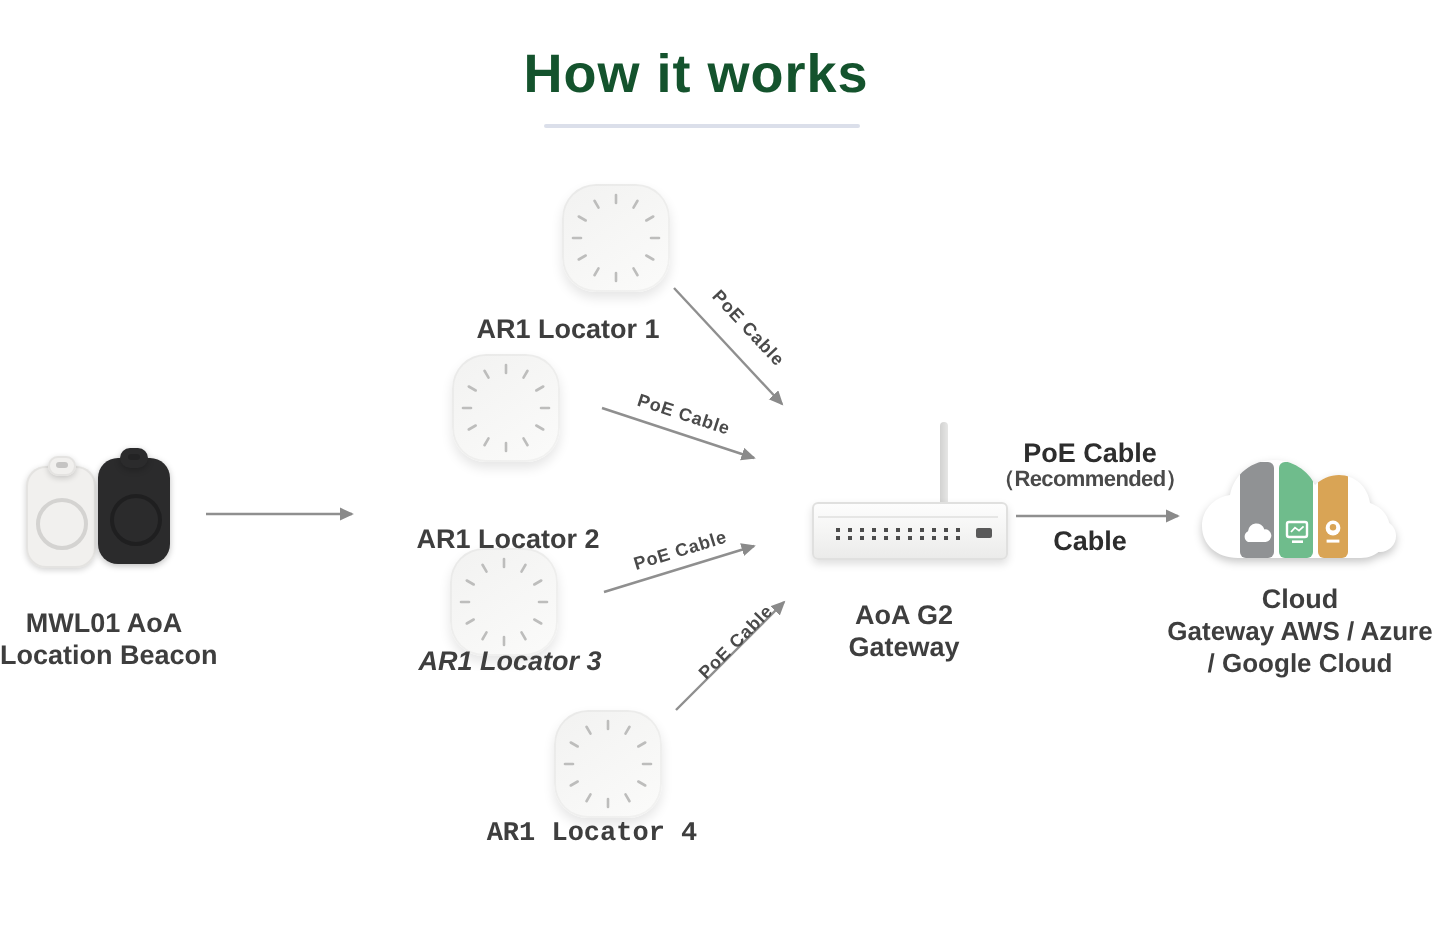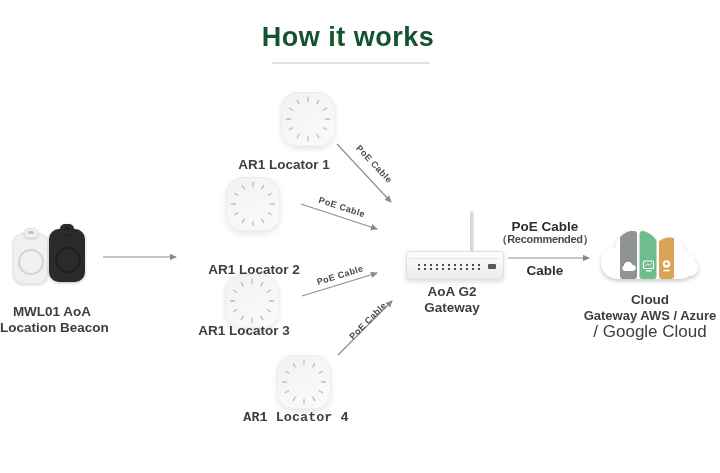--- a/index.html
+++ b/index.html
@@ -168,31 +168,31 @@
         <line x1="18.250000000000007" y1="42.15544456622768" x2="16.250000000000007" y2="45.619546181365436" stroke="#bdbdbc" stroke-width="1.3" stroke-linecap="round"></line>
         <line x1="11.844555433772328" y1="35.75000000000001" x2="8.380453818634575" y2="37.75000000000001" stroke="#bdbdbc" stroke-width="1.3" stroke-linecap="round"></line>
         <line x1="9.5" y1="27.000000000000004" x2="5.5" y2="27.000000000000004" stroke="#bdbdbc" stroke-width="1.3" stroke-linecap="round"></line>
         <line x1="11.844555433772324" y1="18.25" x2="8.380453818634571" y2="16.25" stroke="#bdbdbc" stroke-width="1.3" stroke-linecap="round"></line>
         <line x1="18.249999999999993" y1="11.844555433772328" x2="16.249999999999993" y2="8.380453818634575" stroke="#bdbdbc" stroke-width="1.3" stroke-linecap="round"></line>
       </svg>
     </div>
 
   <div class="lbl" style="left:224px;top:143px;width:120px;margin-top:14px;">AR1 Locator 1</div>
   <div class="lbl" style="left:194px;top:230px;width:120px;margin-top:32px;">AR1 Locator 2</div>
-  <div class="lbl" style="left:184px;top:323px;width:120px;">AR1 Locator 3</div>
+  <div class="lbl" style="left:195px;top:323px;width:120px;font-style:italic;">AR1 Locator 3</div>
   <div class="lbl" style="left:236px;top:410px;width:120px;font-family:Liberation Mono, monospace;">AR1 Locator 4</div>
 
   <div class="antenna"></div>
   <div class="gw-body">
     <div class="gw-ridge"></div>
     <div class="ports-row ports-top"></div>
     <div class="ports-row ports-bot"></div>
     <div class="port-led"></div>
   </div>
-  <div class="lbl" style="left:402px;top:284px;width:100px;">
+  <div class="lbl" style="left:402px;top:300px;width:100px;">
     <div>AoA G2</div>
     <div>Gateway</div>
   </div>
 
   <div class="uplink-poe">PoE Cable</div>
   <div class="uplink-rec">（Recommended）</div>
   <div class="uplink-wifi">Cable</div>
 
   <svg class="cloud-svg" width="104" height="60" viewBox="0 0 104 60">
     <defs>
@@ -218,21 +218,21 @@
     <rect x="46.5" y="34" width="10" height="7.5" rx="1" fill="none" stroke="#ffffff" stroke-width="1.2"></rect>
     <polyline points="48.5,39 50.5,36.8 52.5,38.3 54.8,36.2" fill="none" stroke="#ffffff" stroke-width="0.9"></polyline>
     <rect x="49" y="43.2" width="5.5" height="1.3" fill="#ffffff"></rect>
     <circle cx="69.5" cy="37" r="3.7" fill="#ffffff"></circle>
     <circle cx="69.5" cy="36.6" r="1.6" fill="#d9a455"></circle>
     <rect x="66.3" y="42.8" width="6.4" height="1.5" fill="#ffffff"></rect>
   </svg>
   <div class="lbl" style="left:580px;top:292px;width:140px;">
     <div>Cloud</div>
     <div style="font-size:13px;font-weight:600;">Gateway AWS / Azure</div>
-    <div style="font-size:17px;font-weight:400;">/ Google Cloud</div>
+    <div style="font-size:13px;font-weight:700;">/ Google Cloud</div>
   </div>
 
   <svg class="arrows" width="720" height="473" viewBox="0 0 720 473">
     <defs>
       <marker id="ah" markerWidth="8" markerHeight="8" refX="5.2" refY="2.75" orient="auto">
         <path d="M0,0 L6,2.75 L0,5.5 z" fill="#8a8a8a"></path>
       </marker>
     </defs>
     <g stroke="#8f8f8f" stroke-width="1.2" fill="none">
       <path d="M103,257 L176,257" marker-end="url(#ah)"></path>

